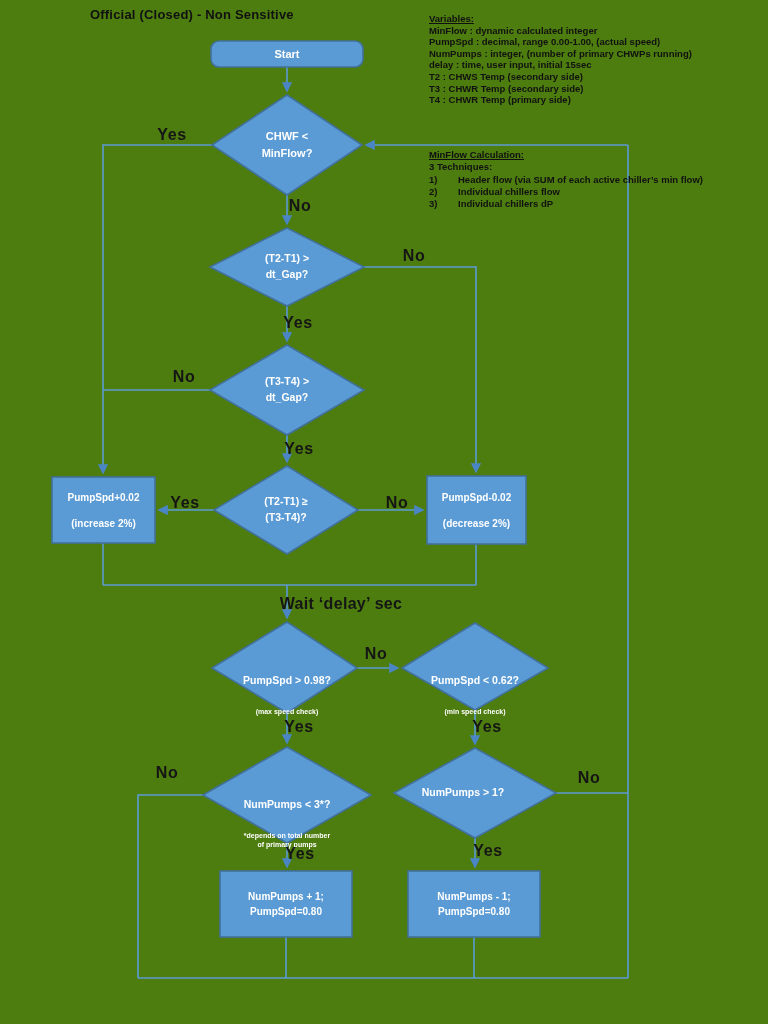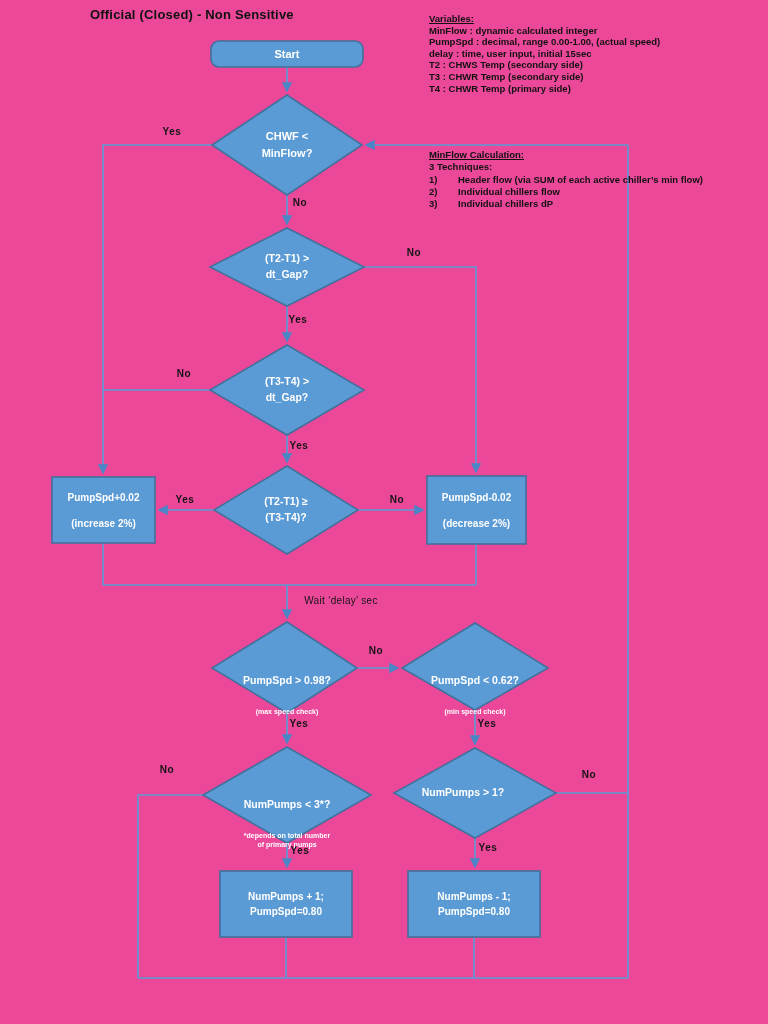--- a/index.html
+++ b/index.html
@@ -1,34 +1,34 @@
 <!DOCTYPE html>
 <html><head>
 <meta charset="utf-8">
 <style>
   html,body{margin:0;padding:0;background:#ffffff;}
-  .page{position:relative;width:768px;height:1024px;background:#ec4899;overflow:hidden;
+  .page{position:relative;width:768px;height:1024px;background:#4d7c0f;overflow:hidden;
         font-family:"Liberation Sans", sans-serif;color:#111;}
   svg.layer{position:absolute;left:0;top:0;}
   .shape{fill:#5b9bd5;stroke:#41719c;stroke-width:1.6;}
   .conn{fill:none;stroke:#5b9bd5;stroke-width:1.6;}
   .title{position:absolute;left:90px;top:7px;font-size:13px;font-weight:600;letter-spacing:.2px;}
   .panel{position:absolute;font-size:9.5px;font-weight:600;line-height:11.6px;color:#111;}
   .vars{left:429px;top:13px;width:330px;}
   .minflow{left:429px;top:149px;width:330px;line-height:12.3px;}
   .panel-heading{font-weight:700;text-decoration:underline;}
   .mrow{display:flex;}
   .mnum{width:29px;flex:none;}
   .nl{position:absolute;color:#ffffff;font-weight:700;text-align:center;white-space:pre-line;}
   .nl-main{font-size:10.5px;line-height:1.5;}
   .nl-sub{font-size:7px;line-height:1.35;white-space:pre-line;}
   .rectlab{display:flex;align-items:center;justify-content:center;font-size:10px;line-height:13px;}
-  .el{position:absolute;transform:translateX(-50%);font-size:10px;font-weight:700;
+  .el{position:absolute;transform:translateX(-50%);font-size:16px;font-weight:700;
       letter-spacing:.6px;color:#151515;white-space:nowrap;}
-  .el-wait{font-weight:400;letter-spacing:.3px;}
+  .el-wait{font-weight:700;letter-spacing:.3px;}
 </style>
 </head>
 <body>
 
 <div class="page">
 
   <svg class="layer" width="768" height="1024" viewBox="0 0 768 1024">
     <defs>
       <marker id="arrow" viewBox="0 0 10 10" refX="8.5" refY="5" markerWidth="6.5" markerHeight="6.5" orient="auto-start-reverse">
         <path d="M0,0 L10,5 L0,10 z" fill="#4a86c5"></path>
@@ -77,20 +77,21 @@
     <rect class="shape" x="220" y="871" width="132" height="66"></rect>
     <rect class="shape" x="408" y="871" width="132" height="66"></rect>
   </svg>
 
   <div class="title">Official (Closed) - Non Sensitive</div>
 
   <div class="panel vars">
     <div class="panel-heading">Variables:</div>
     <div>MinFlow : dynamic calculated integer</div>
     <div>PumpSpd : decimal, range 0.00-1.00, (actual speed)</div>
+    <div>NumPumps : integer, (number of primary CHWPs running)</div>
     <div>delay : time, user input, initial 15sec</div>
     <div>T2 : CHWS Temp (secondary side)</div>
     <div>T3 : CHWR Temp (secondary side)</div>
     <div>T4 : CHWR Temp (primary side)</div>
   </div>
 
   <div class="panel minflow">
     <div class="panel-heading">MinFlow Calculation:</div>
     <div>3 Techniques:</div>
     <div class="mrow">

